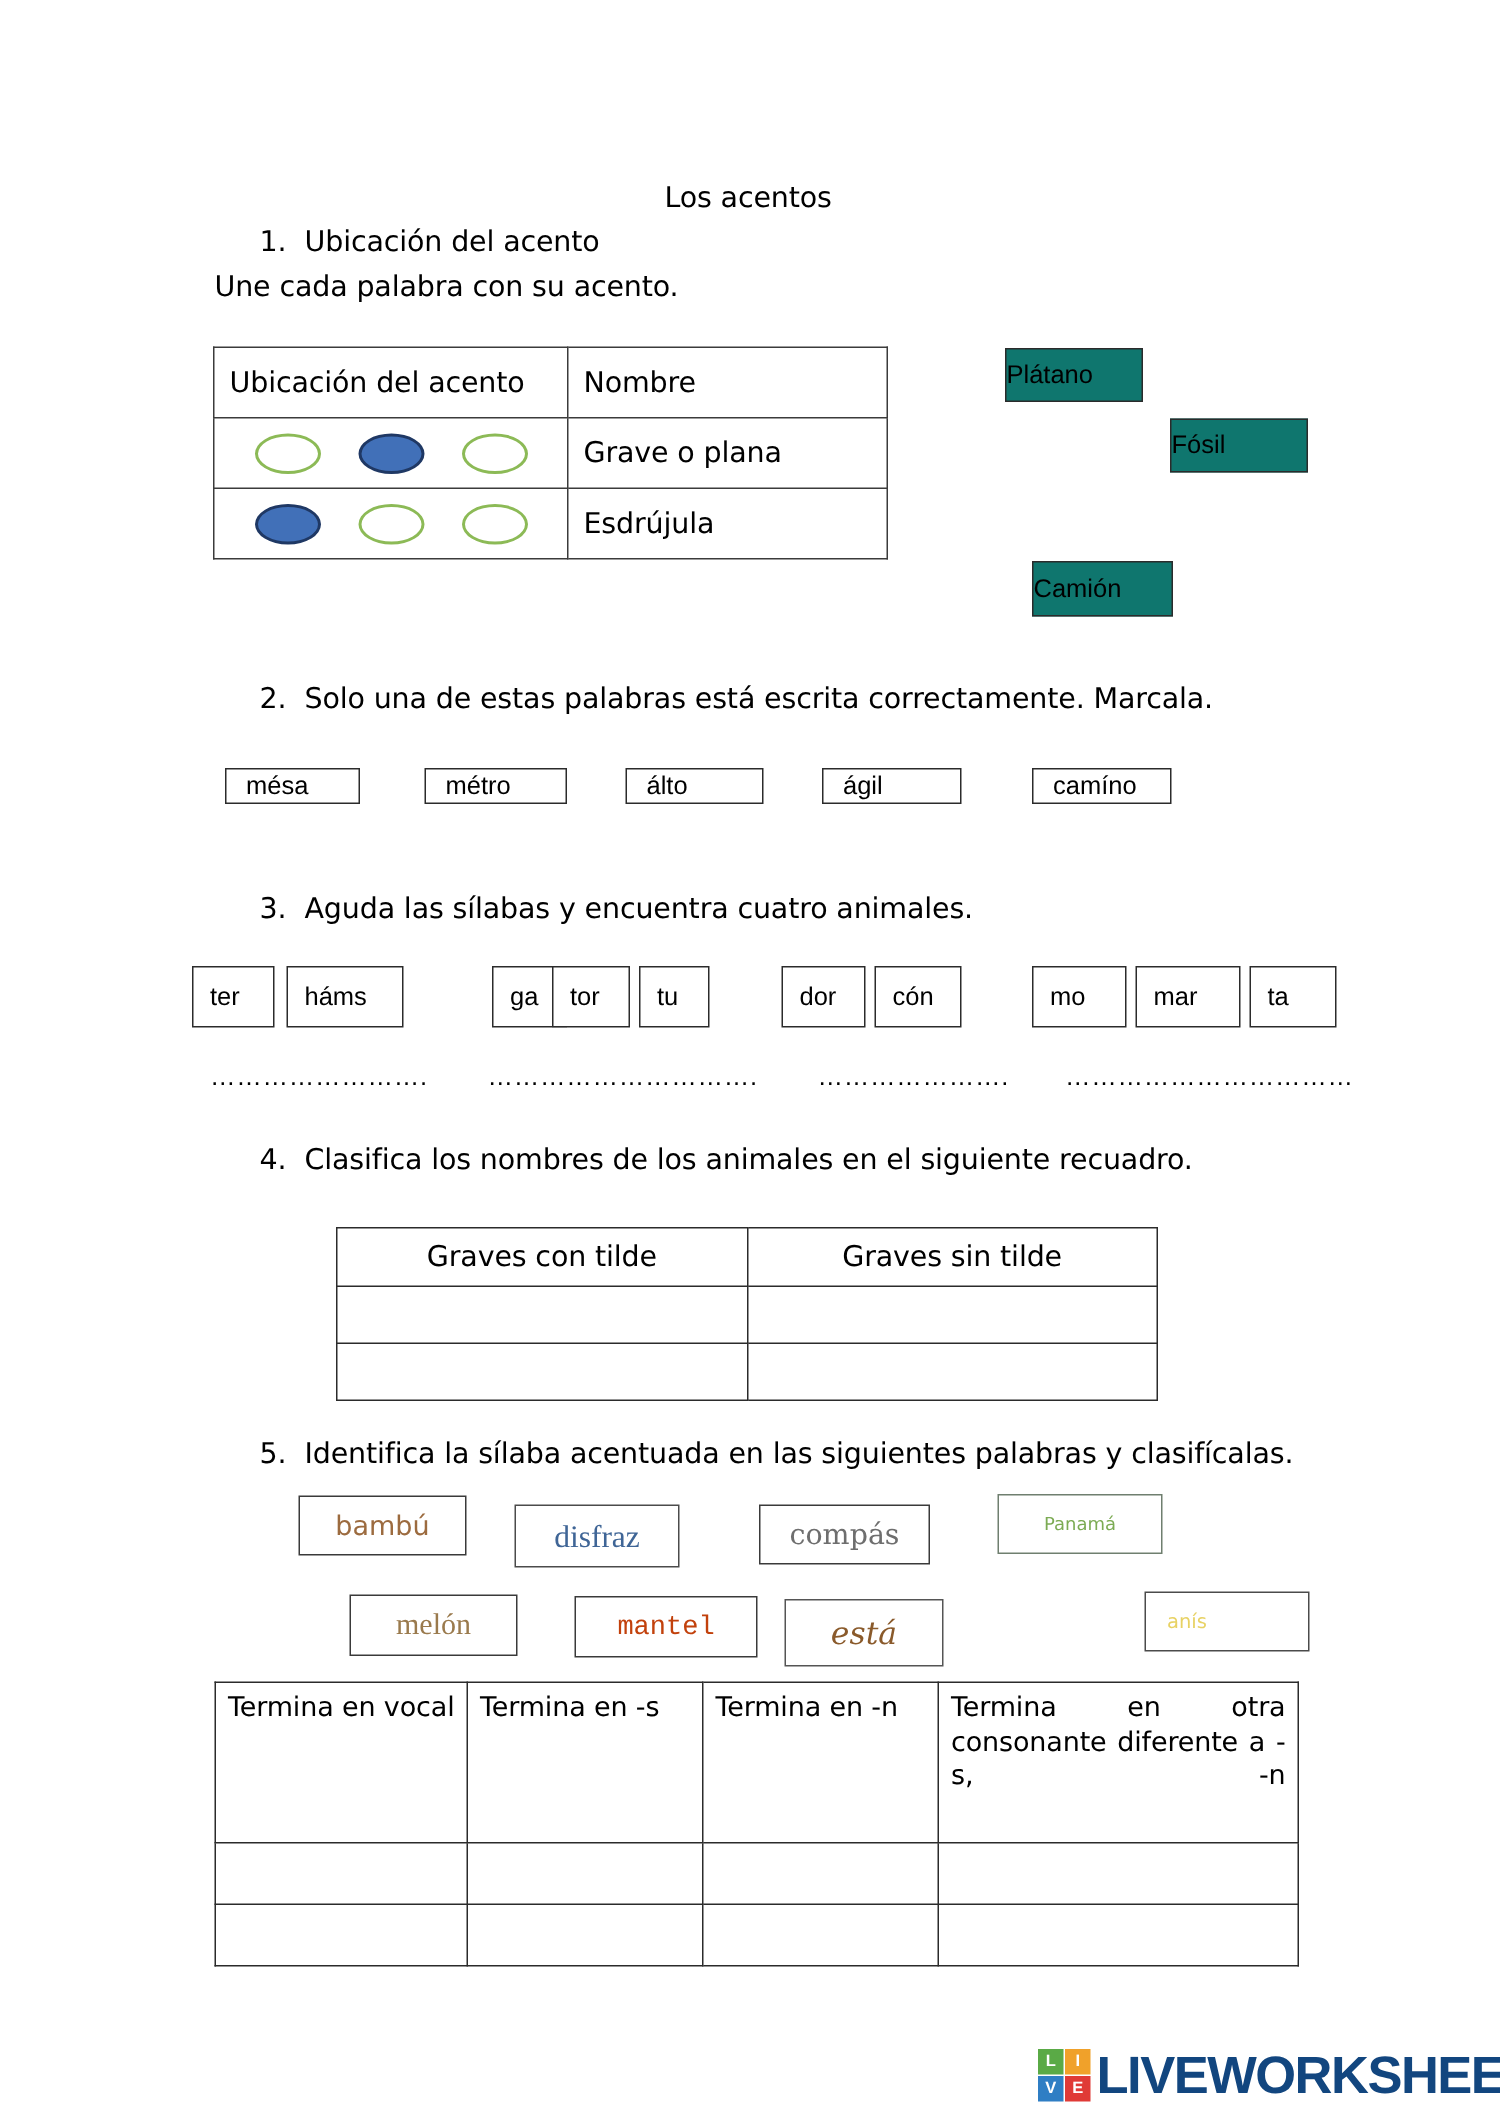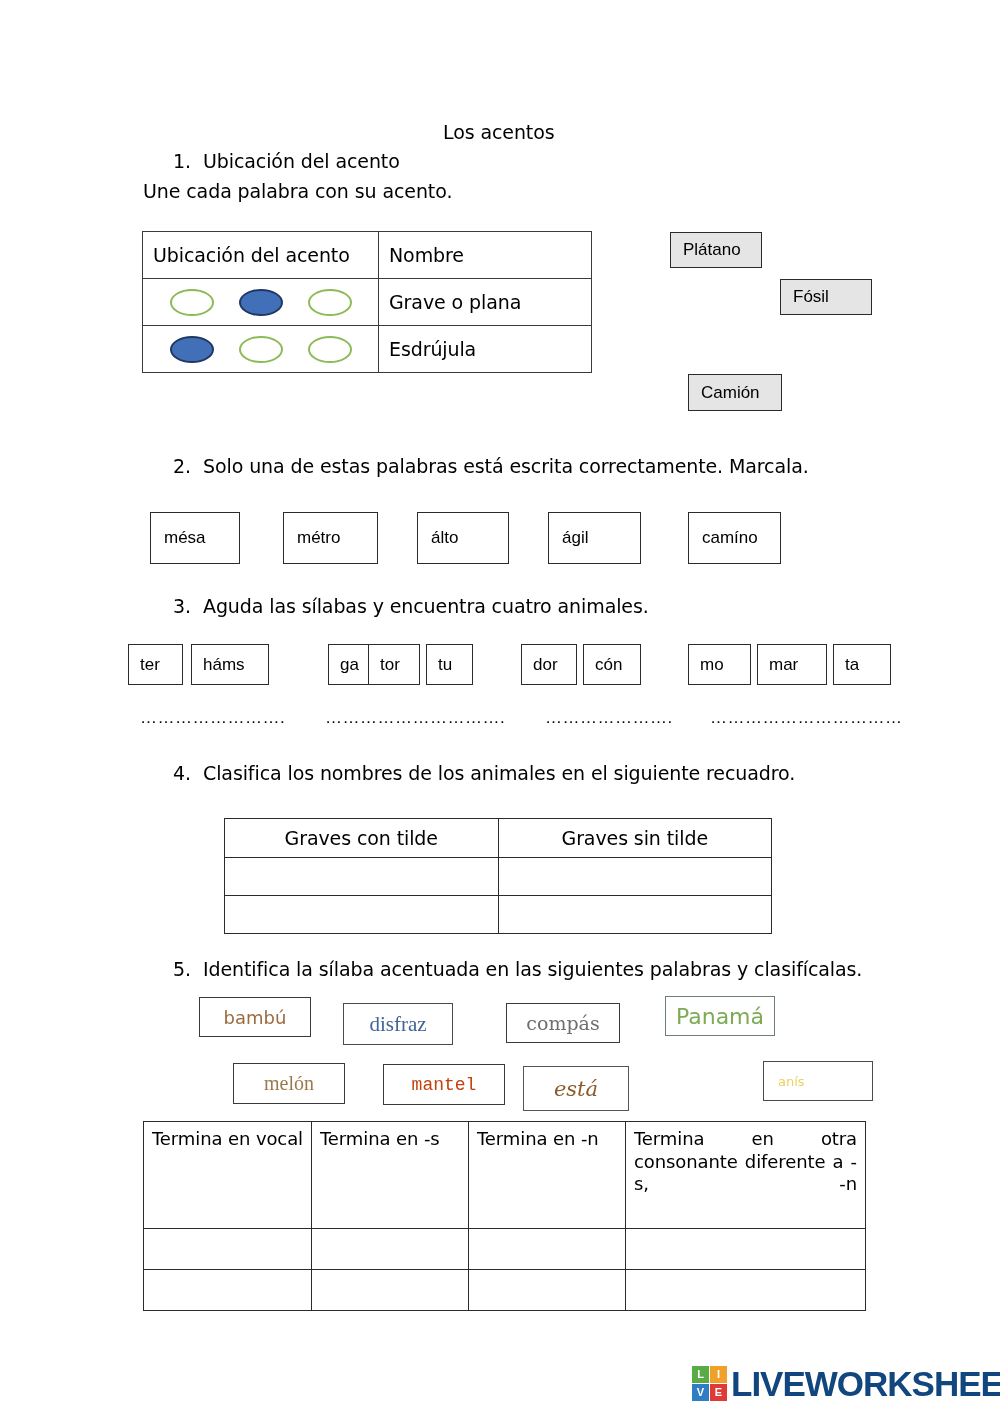--- a/index.html
+++ b/index.html
@@ -88,37 +88,36 @@
     background: #4170b8;
   }
 
   
   .wordbox {
     position: absolute;
     border: 1.5px solid #2b2b2b;
     box-sizing: border-box;
     display: flex;
     align-items: center;
-    padding-left: 12px;
     font-family: "Liberation Sans", sans-serif;
     font-size: 17px;
-    background: #e5e5e5;
+    background: #0f766e;
     color: #000000;
   }
 
   
   #w-platano { left: 670px; top: 232px; width: 92px; height: 36px; }
   #w-fosil   { left: 780px; top: 279px; width: 92px; height: 36px; }
   #w-camion  { left: 688px; top: 374px; width: 94px; height: 37px; }
 
   
   .s2box {
     position: absolute;
     top: 512px;
-    height: 52px;
+    height: 24px;
     border: 1.5px solid #2b2b2b;
     box-sizing: border-box;
     display: flex;
     align-items: center;
     padding-left: 13px;
     font-family: "Liberation Sans", sans-serif;
     font-size: 17px;
     background: #ffffff;
   }
   #s2-0 { left: 150px; width: 90px; }
@@ -195,21 +194,21 @@
   #c-compas {
     left: 506px; top: 1003px; width: 114px; height: 40px;
     color: #6e6e6e;
     font-family: "DejaVu Serif", serif;
     font-size: 19px;
   }
   #c-panama {
     left: 665px; top: 996px; width: 110px; height: 40px;
     color: #7cab54;
     font-family: "DejaVu Sans", sans-serif;
-    font-size: 22px;
+    font-size: 12px;
     border-color: #6f7f6f;
   }
   #c-melon {
     left: 233px; top: 1063px; width: 112px; height: 41px;
     color: #9a7a4d;
     font-family: "Liberation Serif", serif;
     font-size: 20px;
   }
   #c-mantel {
     left: 383px; top: 1064px; width: 122px; height: 41px;

